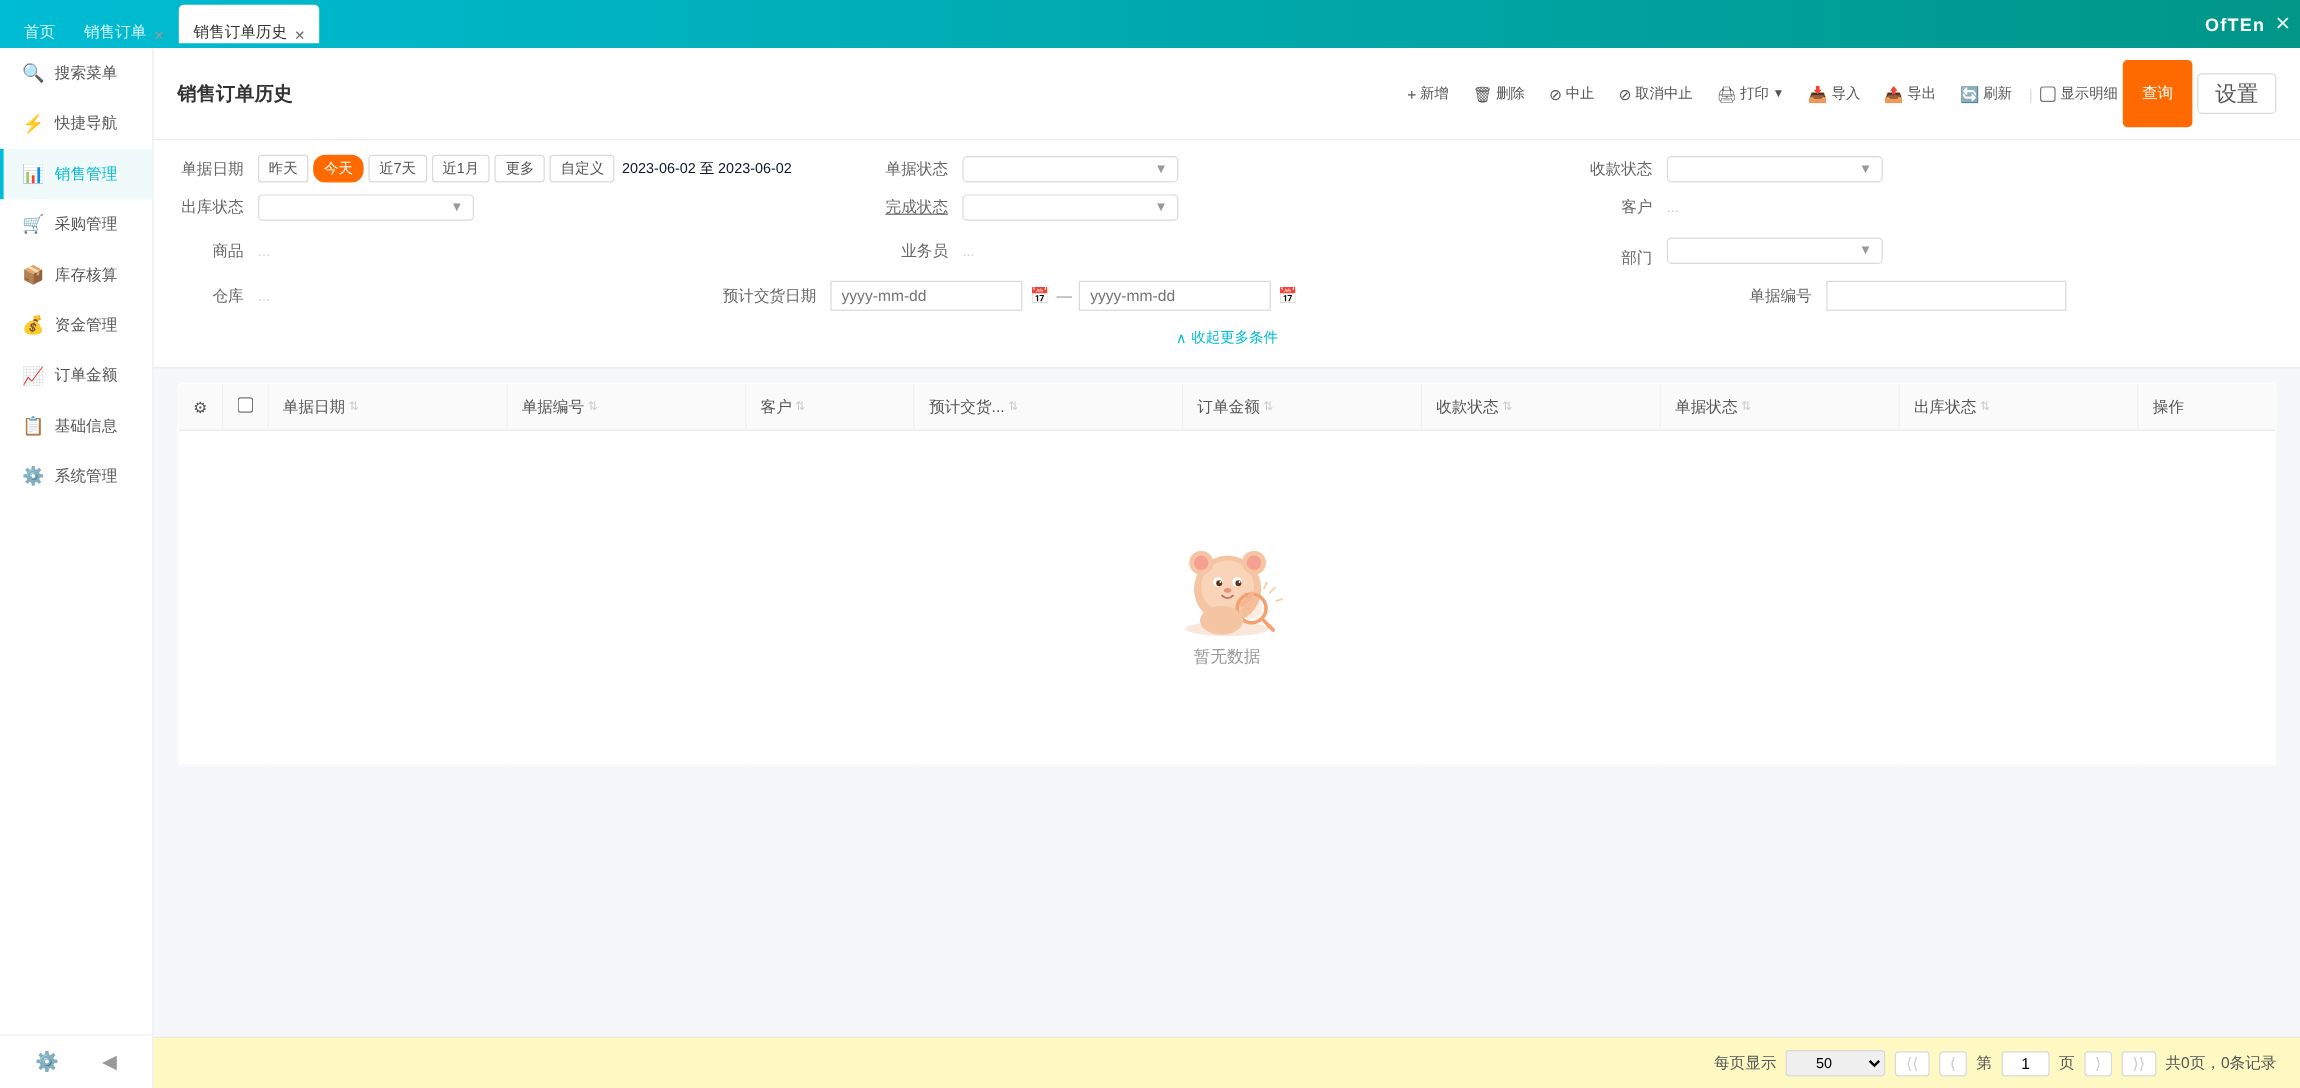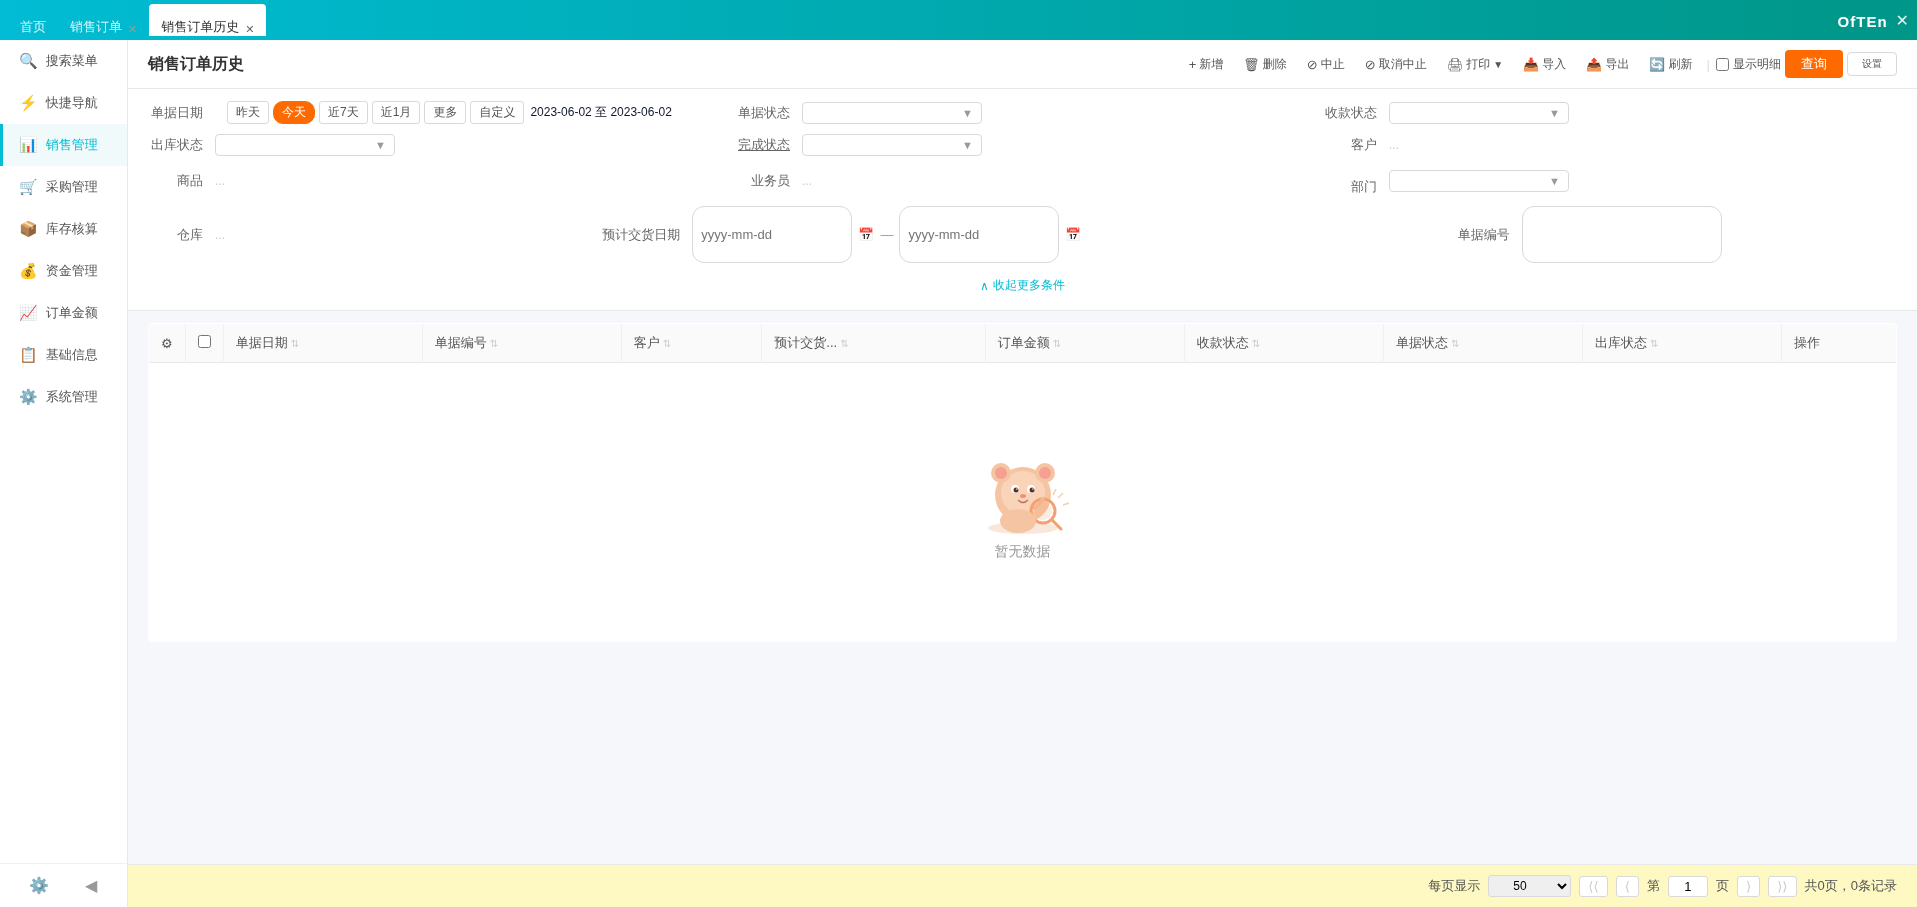--- a/index.html
+++ b/index.html
@@ -129,33 +129,33 @@
       cursor: pointer;
       color: #555;
       font-size: 12px;
       border-radius: 3px;
     }
     .toolbar-btn .btn-icon { font-size: 13px; }
     .toolbar-btn-primary {
       background: #ff6a00;
       color: #fff;
       border-radius: 4px;
-      padding: 5px 16px;
+      padding: 19px 16px;
       border: none;
       cursor: pointer;
       font-size: 13px;
     }
     .toolbar-btn-secondary {
       background: #fff;
       color: #555;
       border: 1px solid #d9d9d9;
       border-radius: 4px;
       padding: 4px 14px;
       cursor: pointer;
-      font-size: 10px;
+      font-size: 18px;
     }
     .toolbar-separator { color: #ddd; margin: 0 2px; }
     .display-option { display: flex; align-items: center; gap: 4px; font-size: 12px; color: #555; cursor: pointer; }
     .display-option input { cursor: pointer; }
 
     
     .filter-area {
       background: #fff;
       padding: 12px 20px;
       border-bottom: 1px solid #e8e8e8;
@@ -178,21 +178,20 @@
     .filter-control {
       display: flex;
       align-items: center;
       gap: 6px;
       flex: 1;
     }
     .date-quick-btns {
       display: flex;
       align-items: center;
       gap: 4px;
-      margin-left: 12px;
     }
     .date-quick-btn {
       padding: 2px 8px;
       border: 1px solid #d9d9d9;
       border-radius: 3px;
       cursor: pointer;
       font-size: 12px;
       color: #555;
       background: #fff;
     }
@@ -216,22 +215,22 @@
       font-size: 13px;
       cursor: pointer;
       display: flex;
       align-items: center;
       justify-content: space-between;
       gap: 4px;
     }
     .select-control .arrow { color: #999; font-size: 11px; }
     .input-control {
       border: 1px solid #d9d9d9;
-      border-radius: 12px;
-      padding: 20px 8px;
+      border-radius: 0;
+      padding: 4px 8px;
       min-width: 160px;
       background: #fff;
       color: #333;
       font-size: 13px;
     }
     .collapse-more {
       display: flex;
       align-items: center;
       justify-content: center;
       color: #00bcd4;

